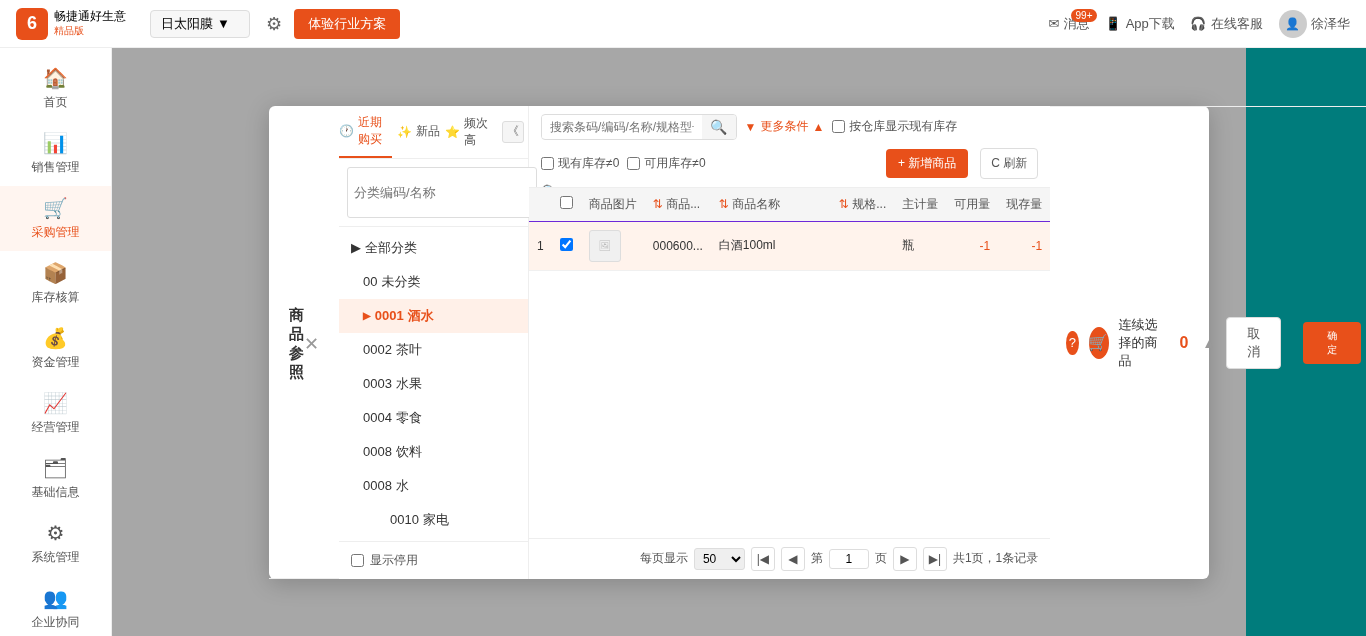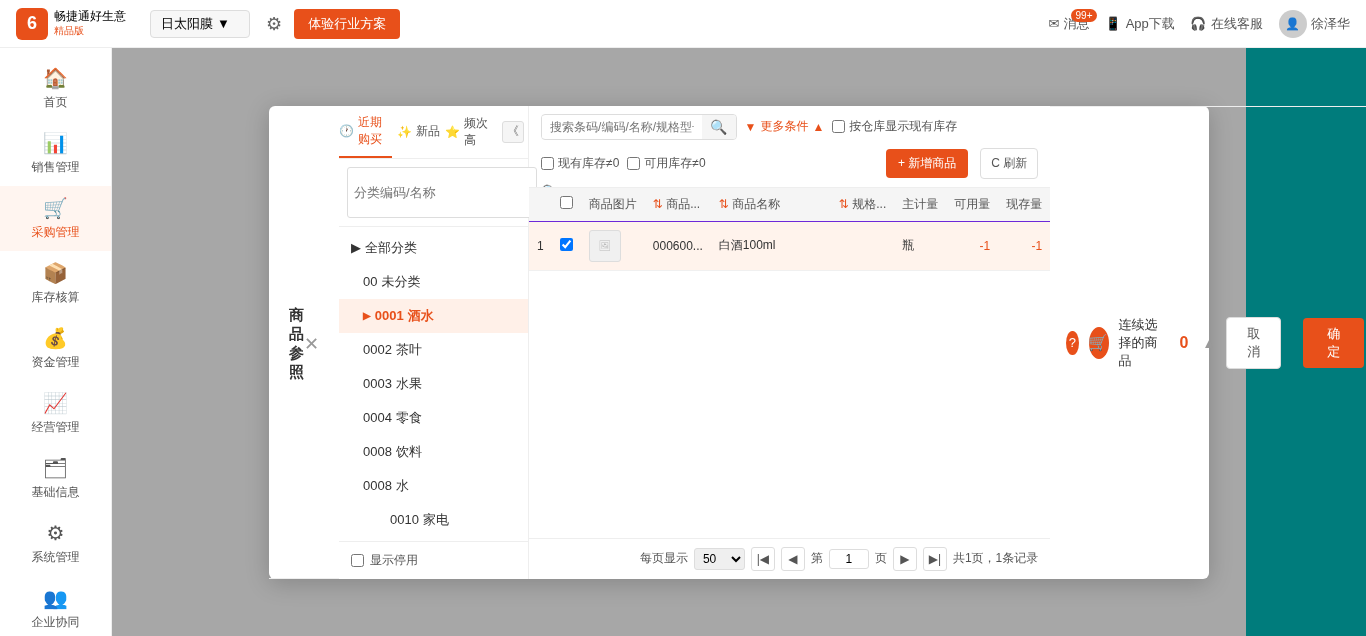--- a/index.html
+++ b/index.html
@@ -102,21 +102,21 @@
 
     
     .modal-footer { display: flex; align-items: center; padding: 10px 16px; border-top: 1px solid #eee; gap: 10px; }
     .footer-help { width: 24px; height: 24px; border-radius: 50%; background: #e8501a; color: white; display: flex; align-items: center; justify-content: center; font-size: 13px; cursor: pointer; }
     .cart-btn { width: 32px; height: 32px; background: #e8501a; border-radius: 50%; display: flex; align-items: center; justify-content: center; color: white; font-size: 16px; cursor: pointer; }
     .continue-select { font-size: 13px; color: #333; }
     .select-count { color: #e8501a; font-weight: bold; font-size: 16px; margin: 0 4px; }
     .collapse-footer { width: 24px; height: 24px; display: flex; align-items: center; justify-content: center; cursor: pointer; color: #999; font-size: 14px; }
     .footer-right { margin-left: auto; display: flex; align-items: center; gap: 22px; }
     .btn-cancel { background: #fff; border: 1px solid #ddd; border-radius: 4px; padding: 7px 20px; font-size: 13px; cursor: pointer; color: #555; }
-    .btn-confirm { background: #e8501a; color: white; border: none; border-radius: 4px; padding: 7px 24px; font-size: 13px; cursor: pointer; font-family: Liberation Serif, serif; }
+    .btn-confirm { background: #e8501a; color: white; border: none; border-radius: 4px; padding: 7px 24px; font-size: 10px; cursor: pointer; font-family: Liberation Serif, serif; }
 
     
     ::-webkit-scrollbar { width: 6px; height: 6px; }
     ::-webkit-scrollbar-track { background: #f1f1f1; }
     ::-webkit-scrollbar-thumb { background: #ccc; border-radius: 3px; }
   </style>
 </head>
 <body>
 
 <div class="topbar">

